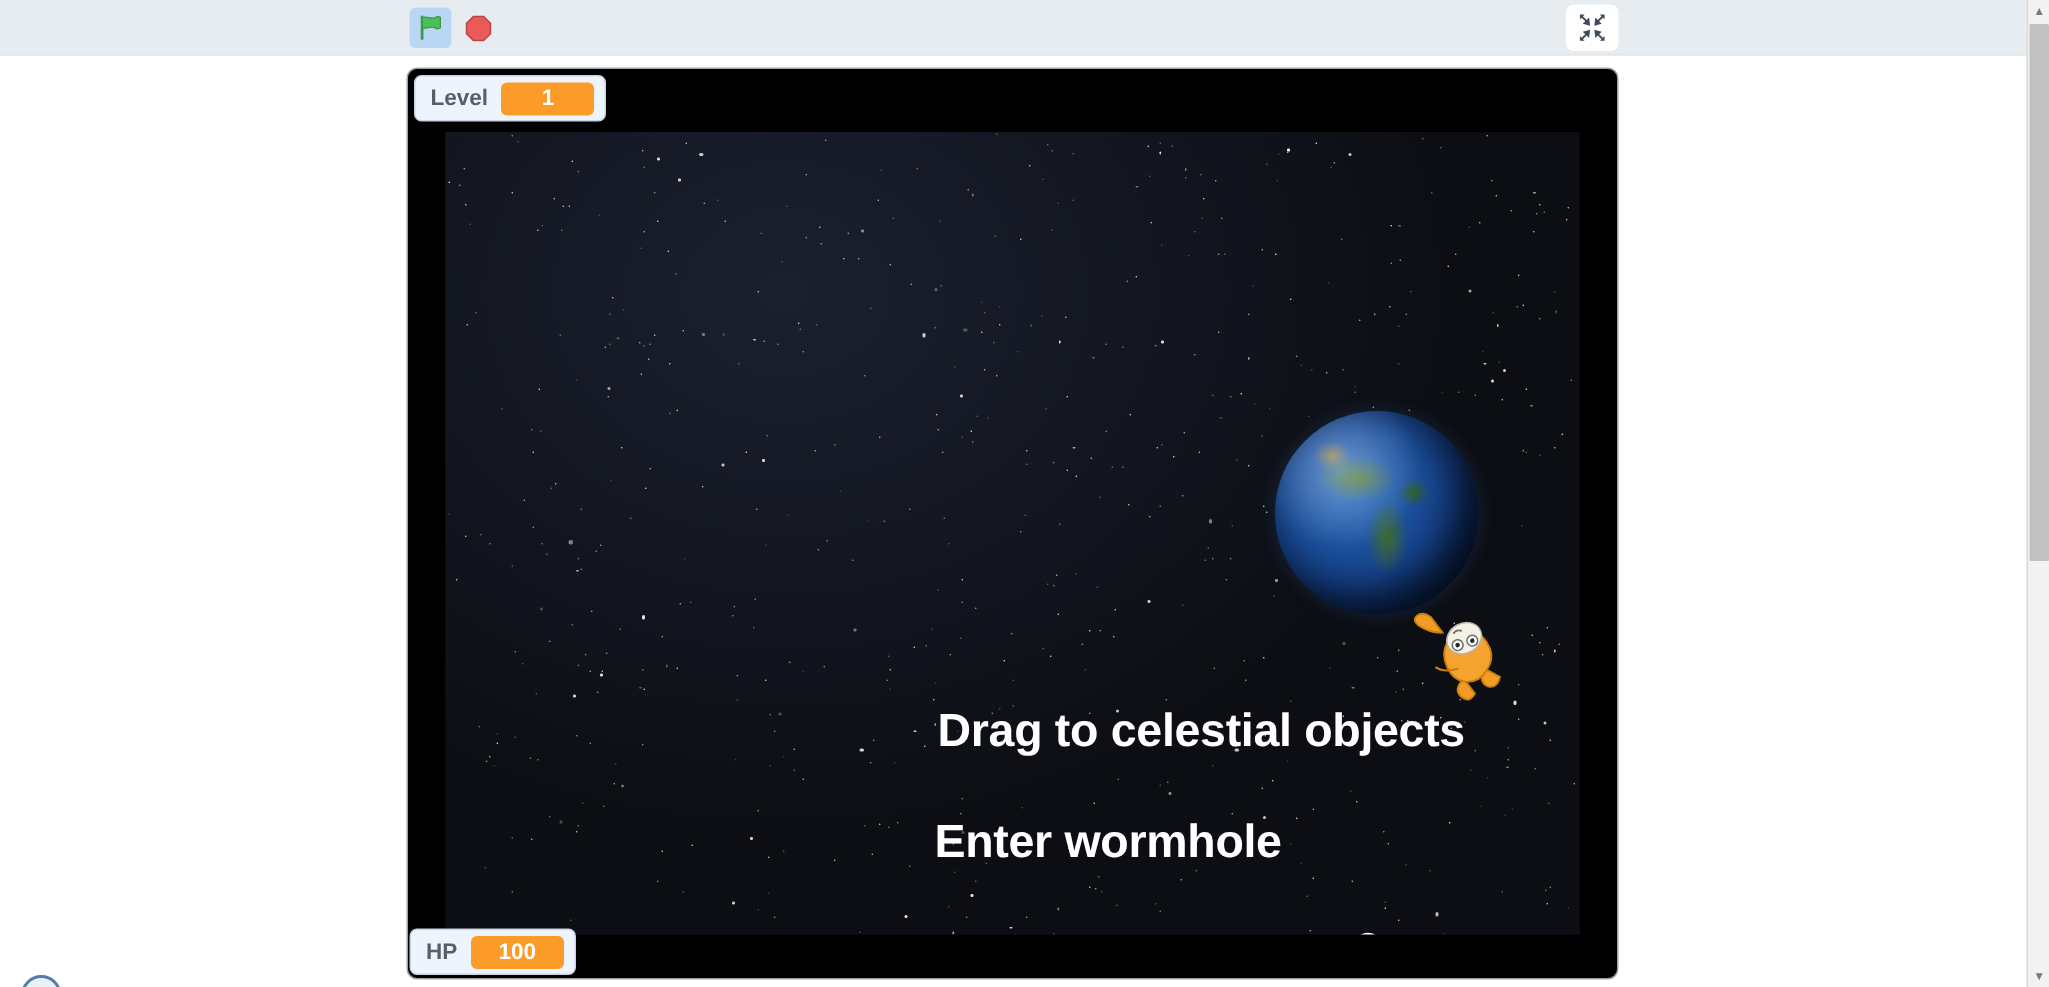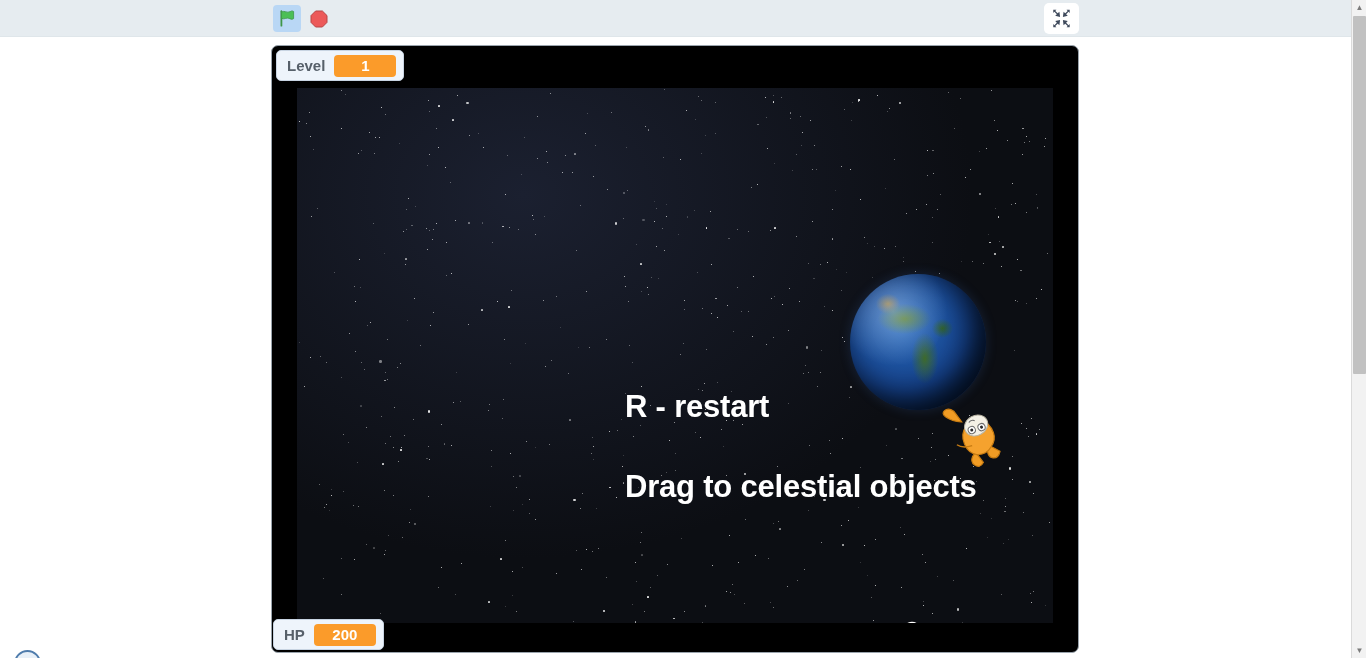--- a/index.html
+++ b/index.html
@@ -829,39 +829,39 @@
             <circle cx="19" cy="36" r="1.5" fill="#2a2a2a"></circle>
             <circle cx="29" cy="38" r="3.6" fill="#ffffff" stroke="#6d6d6d" stroke-width="1"></circle>
             <circle cx="29" cy="38" r="1.5" fill="#2a2a2a"></circle>
             <path d="M22 45 q3 3 6 1" stroke="#6d6d6d" stroke-width="1.2" fill="none"></path>
             <path d="M34 50 q8 4 12 12 q2 5-2 6 q-5 1-8-5 z" fill="#f19c24" stroke="#c87c12" stroke-width="1.2"></path>
             <path d="M36 24 q10 2 13 8" stroke="#c87c12" stroke-width="1.4" fill="none"></path>
           </g>
         </svg>
       </div>
 
-      <div class="instr line3">R - restart</div>
       <div class="instr line4">Drag to celestial objects</div>
+      <div class="instr line5">Enter wormhole</div>
 
       <div class="arrow">
         <svg viewBox="0 0 100 84" width="100" height="84">
           <path d="M4 42 q0-10 10-10 h42 q7 0 4-6 l-9-14 q-4-7 4-9 q6-1 10 4 l29 29 q5 5 0 10 l-29 29 q-5 5-11 3 q-7-3-3-10 l9-14 q3-6-4-6 h-42 q-10 0-10-10 z" fill="#ffffff"></path>
         </svg>
       </div>
 
     </div>
 
     <div class="monitor" id="monitor-level" style="left:4px; top:4px;">
       <span class="mlabel">Level</span>
       <span class="mvalue">1</span>
     </div>
 
     <div class="monitor" id="monitor-hp" style="left:1px; top:573px;">
       <span class="mlabel">HP</span>
-      <span class="mvalue">200</span>
+      <span class="mvalue">100</span>
     </div>
   </div>
 
   <div class="corner-circle"></div>
 
   <div class="scrollbar">
     <div class="sb-arrow sb-up">▲</div>
     <div class="sb-thumb"></div>
     <div class="sb-arrow sb-down">▼</div>
   </div>

